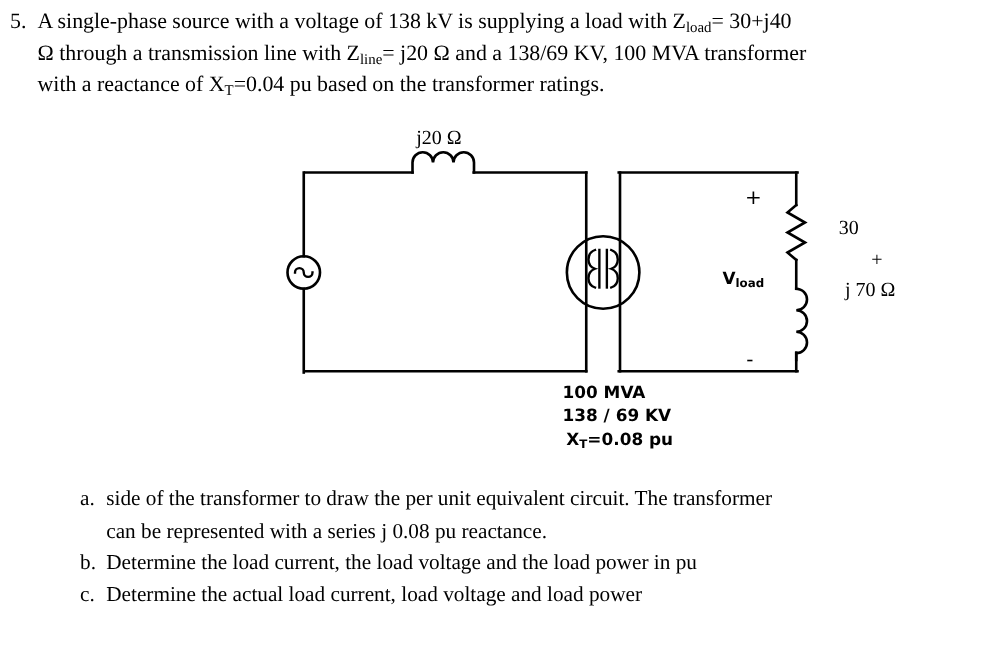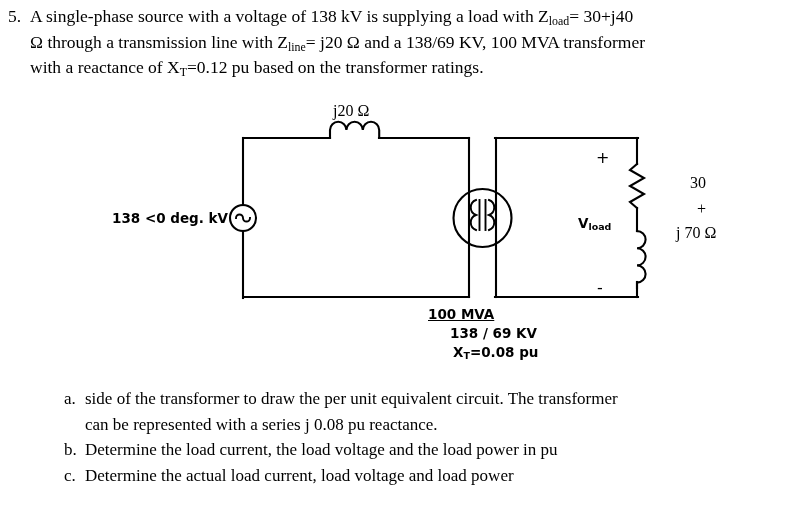--- a/index.html
+++ b/index.html
@@ -122,21 +122,21 @@
 </style>
 </head>
 <body>
 
 <div id="problem-statement">
   <div class="prob-row">
     <div class="prob-marker">5.</div>
     <div class="prob-body">
       <span class="ln"><span>A single-phase source with a voltage of 138 kV is supplying a load with Z</span><sub>load</sub><span>= 30+j40</span></span>
       <span class="ln"><span>Ω through a transmission line with Z</span><sub>line</sub><span>= j20 Ω and a 138/69 KV, 100 MVA transformer</span></span>
-      <span class="ln"><span>with a reactance of X</span><sub>T</sub><span>=0.12 pu based on the transformer ratings.</span></span>
+      <span class="ln"><span>with a reactance of X</span><sub>T</sub><span>=0.04 pu based on the transformer ratings.</span></span>
     </div>
   </div>
 </div>
 
 <div id="circuit-diagram">
 
   <svg id="circuit-svg" width="794" height="300" viewBox="0 0 794 300">
 
     <g fill="none" stroke="#000000" stroke-width="2.1" stroke-linecap="square" stroke-linejoin="miter">
 
@@ -192,31 +192,30 @@
                A 8 8 0 0 1 489 142" stroke-width="1.9"></path>
 
       <path d="M 479.5 112 L 479.5 142" stroke-width="1.9"></path>
       <path d="M 485.5 112 L 485.5 142" stroke-width="1.9"></path>
 
     </g>
   </svg>
 
   <div class="lbl serif" style="left:333px; top:14px;">j20 Ω</div>
 
-  <div class="lbl" style="left:112px; top:122px;">138 &lt;0 deg.  kV</div>
-
-  <div class="lbl" style="left:428px; top:218px;text-decoration:underline;">100 MVA</div>
+
+  <div class="lbl" style="left:450px; top:218px;">100 MVA</div>
   <div class="lbl" style="left:450px; top:237px;">138 / 69 KV</div>
   <div class="lbl" style="left:453px; top:256px;"><span>X</span><sub>T</sub><span>=0.08 pu</span></div>
 
   <div class="lbl sign" style="left:596px; top:60px;">+</div>
   <div class="lbl" style="left:578px; top:127px;"><span>V</span><sub>load</sub></div>
   <div class="lbl sign" style="left:597px; top:190px;">-</div>
 
-  <div class="lbl serif" style="left:690px; top:86px;">30</div>
+  <div class="lbl serif" style="left:671px; top:86px;">30</div>
   <div class="lbl serif" style="left:697px; top:112px;">+</div>
   <div class="lbl serif" style="left:676px; top:136px;">j 70 Ω</div>
 
 </div>
 
 <div id="sub-questions">
 
   <div class="sub-row">
     <div class="sub-marker">a.</div>
     <div class="sub-body">

